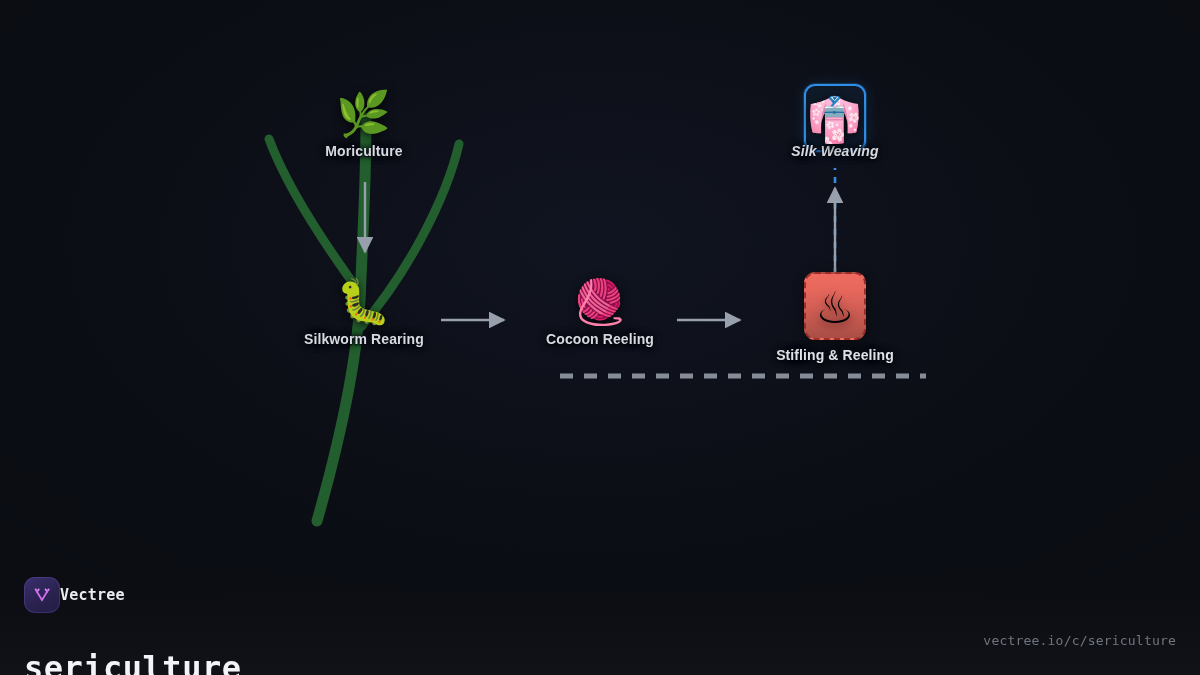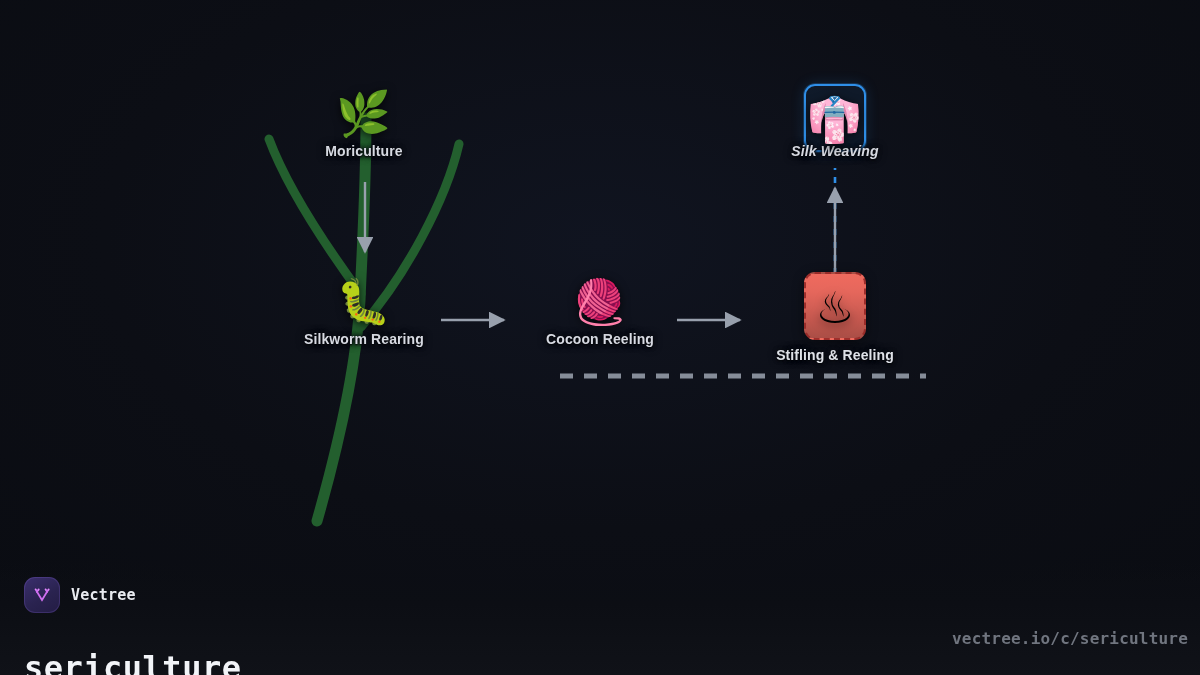--- a/index.html
+++ b/index.html
@@ -101,21 +101,20 @@
     left: 0; bottom: 0;
     width: 1200px;
     height: 115px;
     background: linear-gradient(180deg, rgba(10,12,18,0) 0%, #0c0e14 38%, #101218 100%);
   }
   .brandrow {
     position: absolute;
     left: 24px; top: 17px;
     display: flex;
     align-items: center;
-    gap: 11px;
   }
   .logo {
     width: 36px; height: 36px;
     border-radius: 11px;
     background: linear-gradient(150deg, #3b2f6e 0%, #2a2350 55%, #231c44 100%);
     display: flex; align-items: center; justify-content: center;
     box-shadow: inset 0 0 0 1px rgba(160,120,255,.18);
   }
   .brandname {
     font-family: "DejaVu Sans Mono", monospace;
@@ -129,26 +128,25 @@
     left: 24px; top: 53px;
     font-family: "DejaVu Sans Mono", monospace;
     font-size: 32px;
     font-weight: bold;
     color: #f2f4f8;
     letter-spacing: .5px;
     margin-top: 36px;
   }
   #url {
     position: absolute;
-    right: 12px; bottom: 27px;
+    right: 24px; bottom: 27px;
     font-family: "DejaVu Sans Mono", monospace;
-    font-size: 16px;
+    font-size: 13px;
     color: #70757f;
     letter-spacing: .2px;
-    font-weight: bold;
   }
 </style>
 </head>
 <body>
 
 <div id="app">
 
   <div id="canvas">
 
     <svg class="layer" viewBox="0 0 1200 560" preserveAspectRatio="none" aria-hidden="true">

